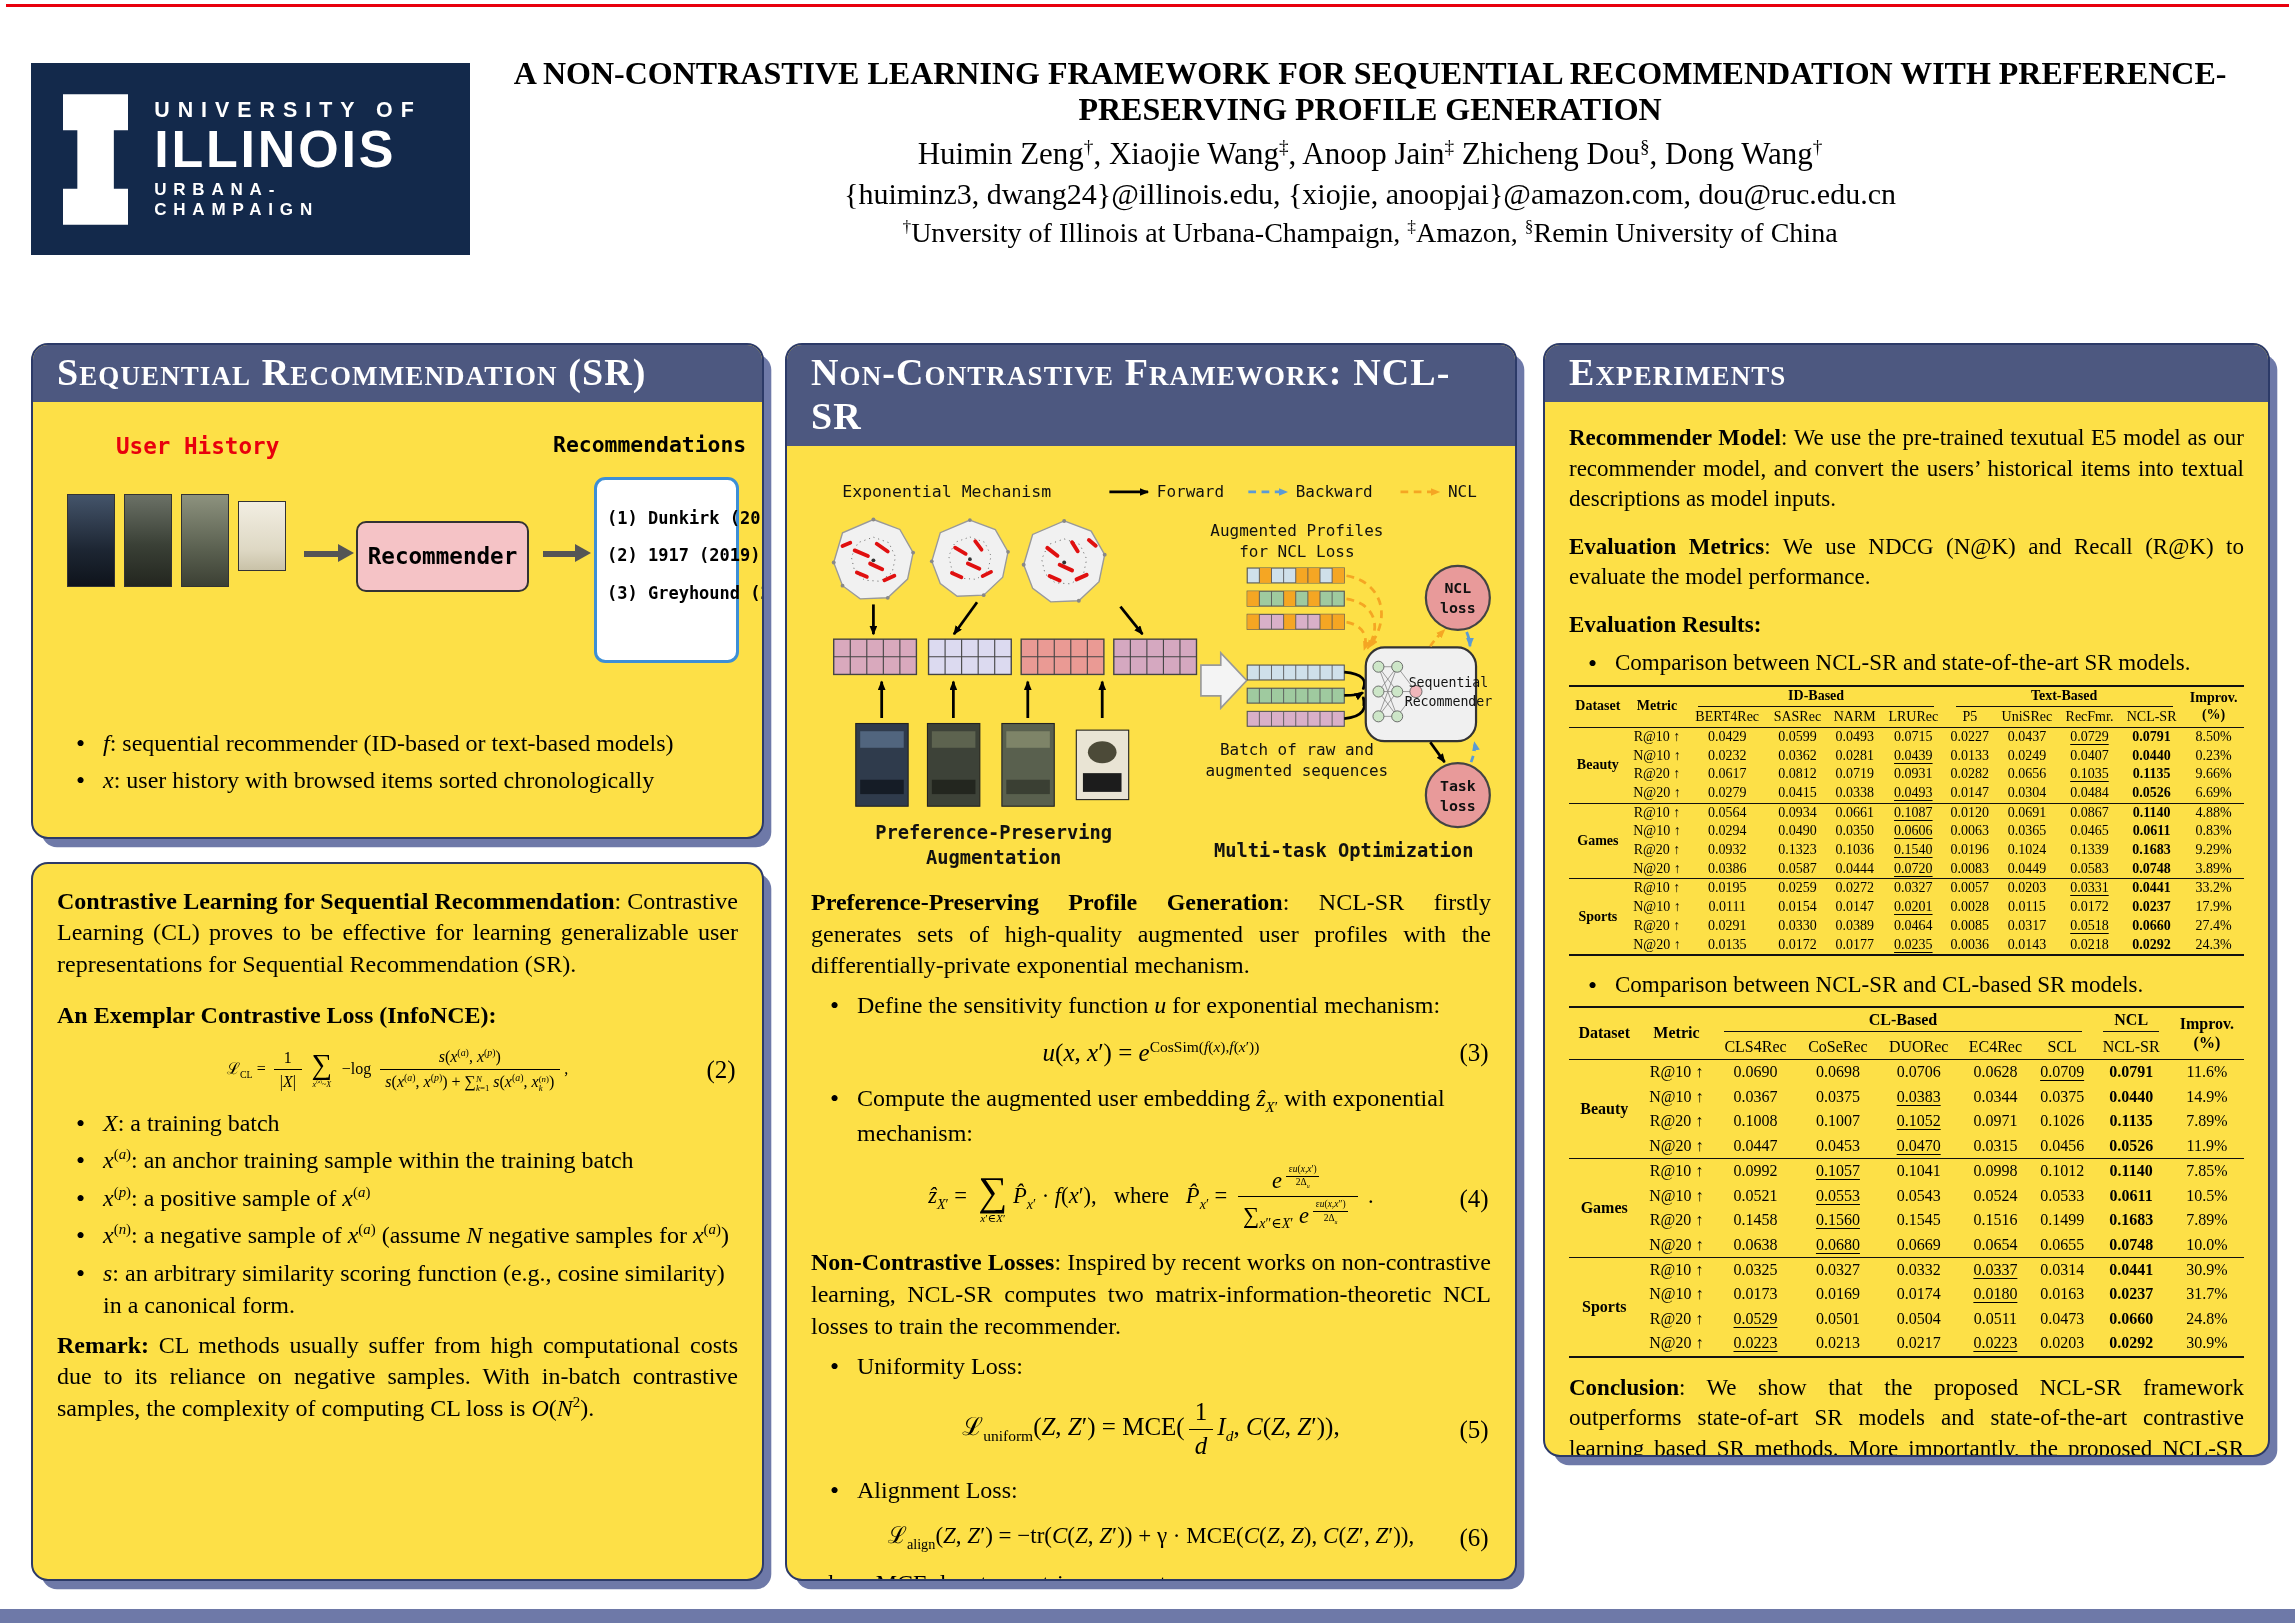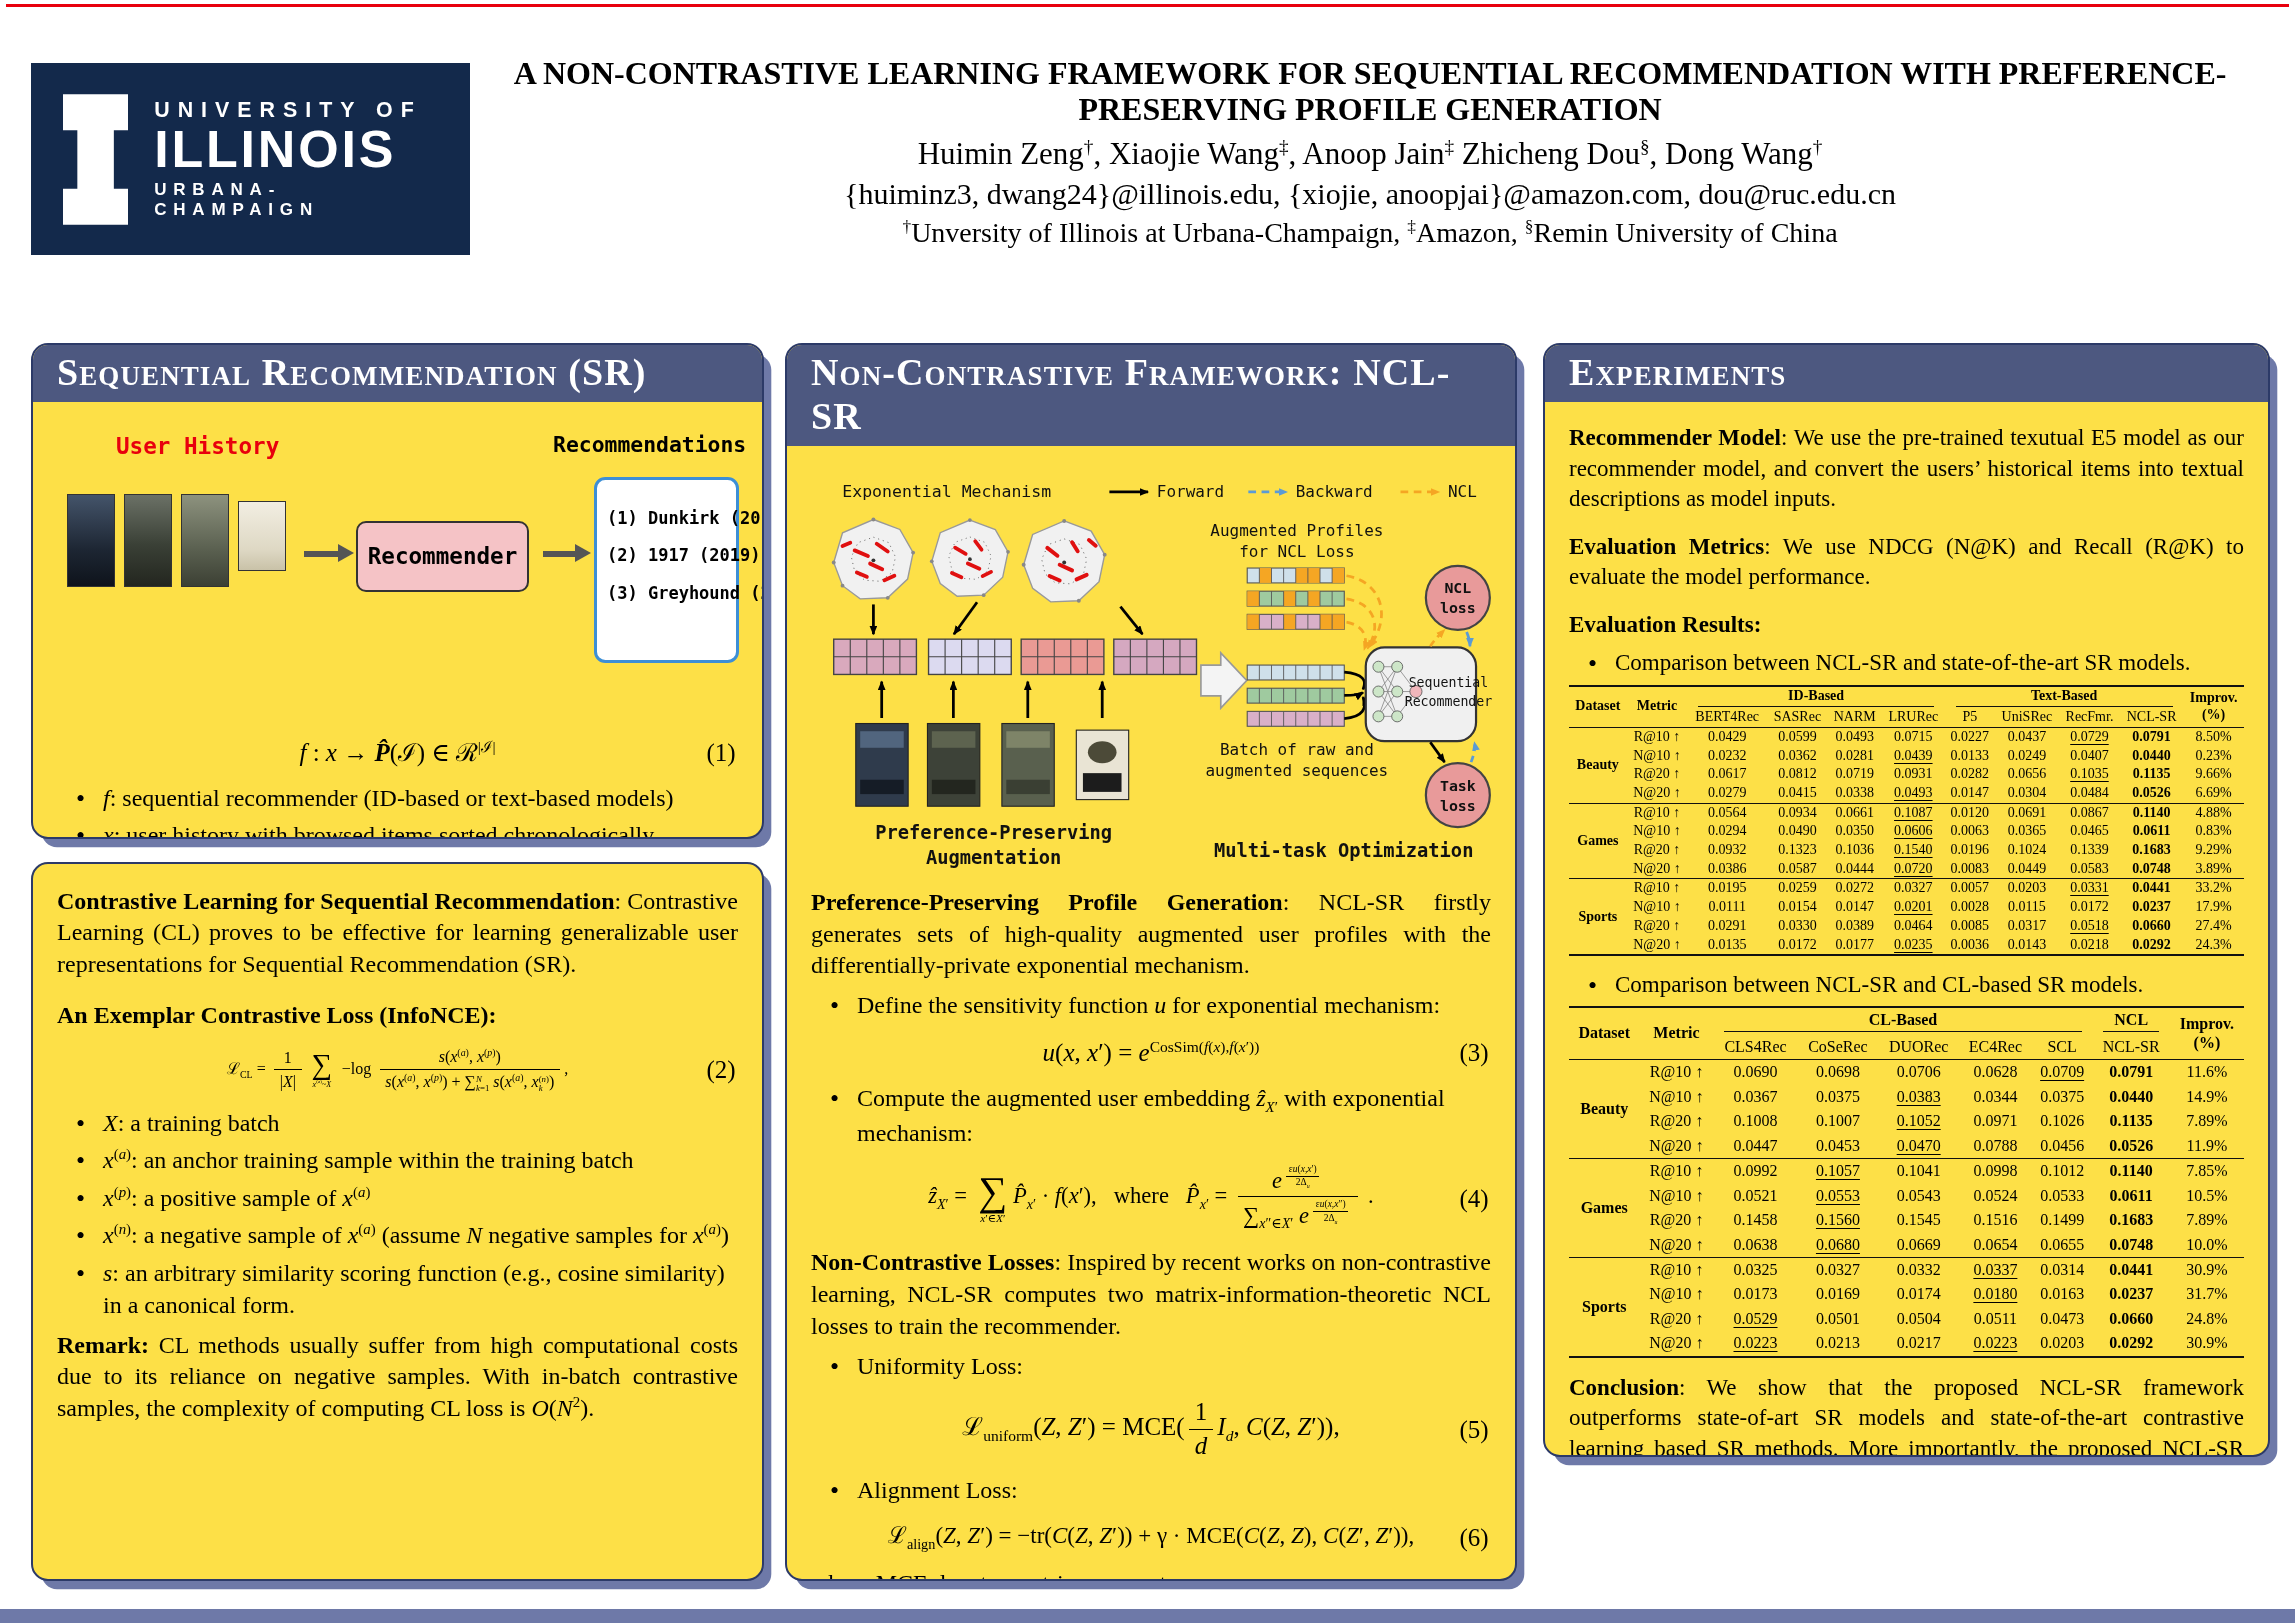--- a/index.html
+++ b/index.html
@@ -138,24 +138,20 @@
         <div class="poster-thumb pt4"></div>
       </div>
       <div class="h-arrow arr1"></div>
       <div class="rec-box">Recommender</div>
       <div class="h-arrow arr2"></div>
       <div class="recs-box">
         <div>(1) Dunkirk (2017)</div>
         <div>(2) 1917 (2019)</div>
         <div>(3) Greyhound (2020)</div>
       </div>
-    </div>
-    <div class="eqrow">
-      <span class="eq"><i>f</i> : <i>x</i> → <b><i>P̂</i></b>(ℐ) ∈ ℛ<sup>|ℐ|</sup></span>
-      <span class="eqno">(1)</span>
     </div>
     <ul class="blist">
       <li><i>f</i>: sequential recommender (ID-based or text-based models)</li>
       <li><i>x</i>: user history with browsed items sorted chronologically</li>
 
     </ul>
   </div>
 </div>
 
 <div class="panel" id="panel-cl">
@@ -688,21 +684,21 @@
             <td>0.0971</td>
             <td>0.1026</td>
             <td class="best">0.1135</td>
             <td>7.89%</td>
           </tr>
           <tr>
             <td>N@20 ↑</td>
             <td>0.0447</td>
             <td>0.0453</td>
             <td class="ul">0.0470</td>
-            <td>0.0788</td>
+            <td>0.0315</td>
             <td>0.0456</td>
             <td class="best">0.0526</td>
             <td>11.9%</td>
           </tr>
         </tbody>
         <tbody>
           <tr>
             <td rowspan="4" class="ds-name">Games</td>
             <td>R@10 ↑</td>
             <td>0.0992</td>

